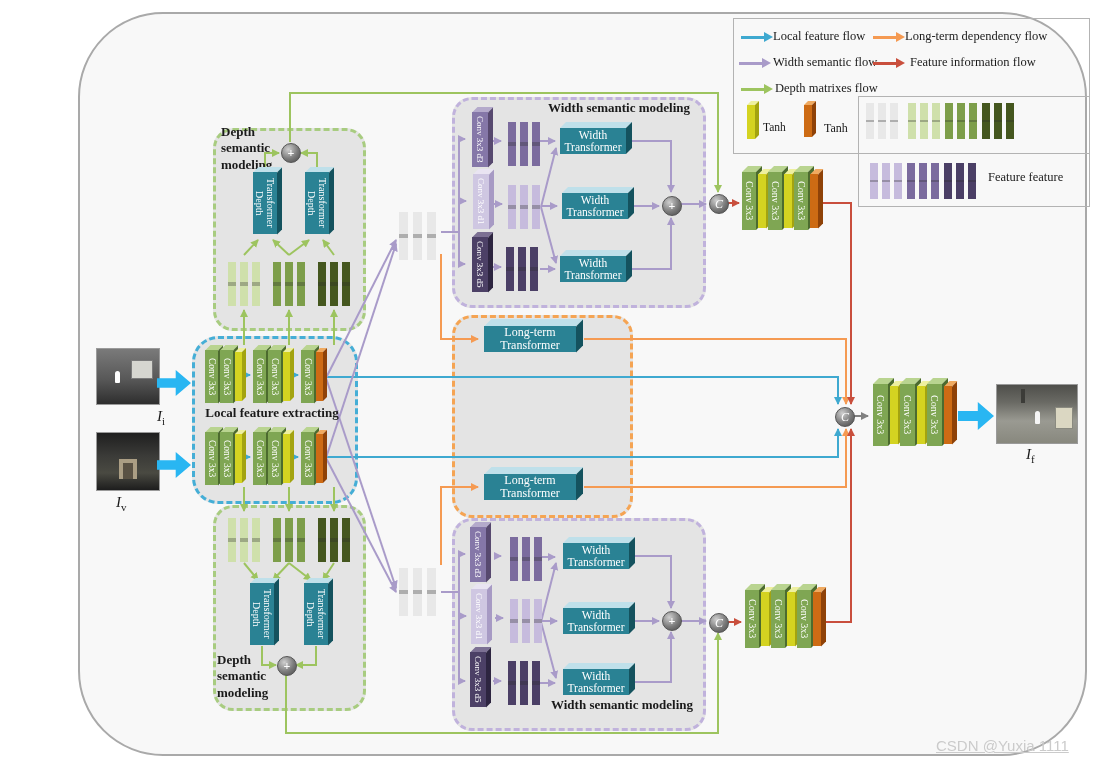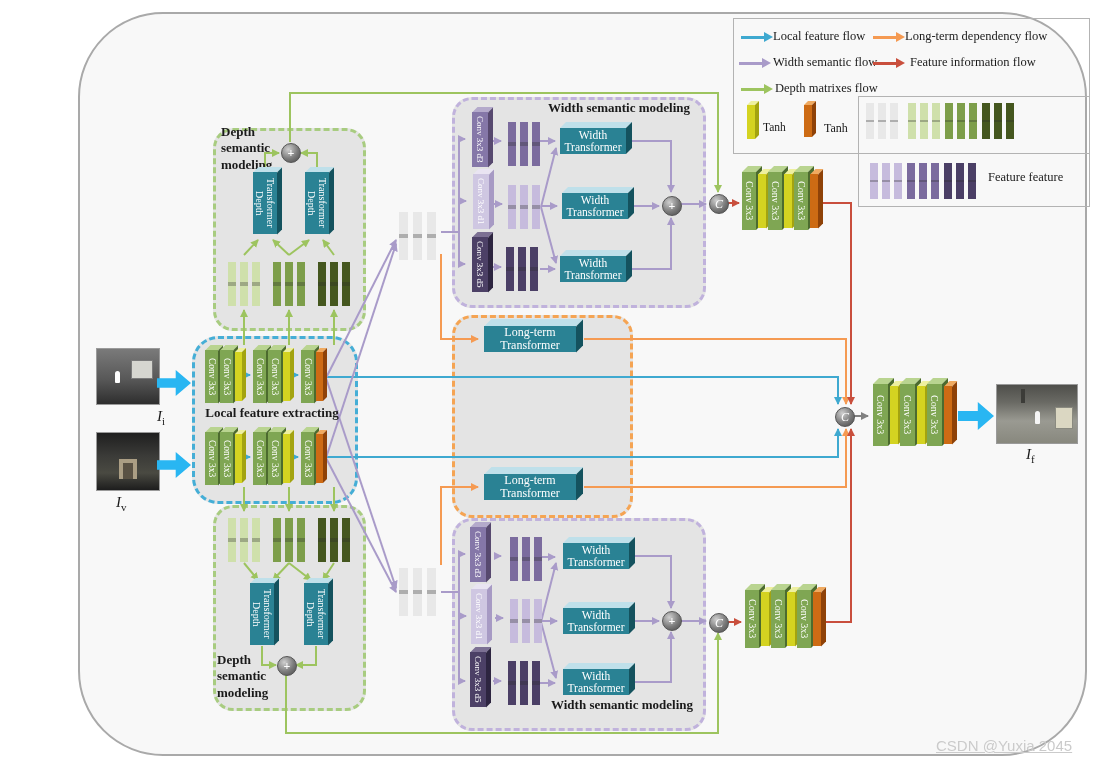--- a/index.html
+++ b/index.html
@@ -402,14 +402,14 @@
   <div class="b3 c-orange" style="left:944px;top:386px;width:8px;height:58px;--d:5px;"></div>
 
   <div class="barrow" style="left:958px;top:402px;width:36px;height:28px;"></div>
   <div class="photo" style="left:996px;top:384px;width:80px;height:58px;background:linear-gradient(180deg,#4f4f4b 0%,#6a6a64 30%,#9a9a92 62%,#88887e 100%);">
     <div class="abs" style="left:58px;top:22px;width:16px;height:20px;background:#dbd7c2;border:1px solid #8a8a80;"></div>
     <div class="abs" style="left:38px;top:26px;width:5px;height:13px;background:#f5f5f5;border-radius:2.5px 2.5px 1px 1px;"></div>
     <div class="abs" style="left:24px;top:4px;width:4px;height:14px;background:#3c3c38;"></div>
   </div>
   <div class="ilabel" style="left:1026px;top:446px;"><span>I</span><sub>f</sub></div>
 
-  <div id="watermark">CSDN @Yuxia 2045</div>
+  <div id="watermark">CSDN @Yuxia 1111</div>
 </div>
 
 </body></html>

